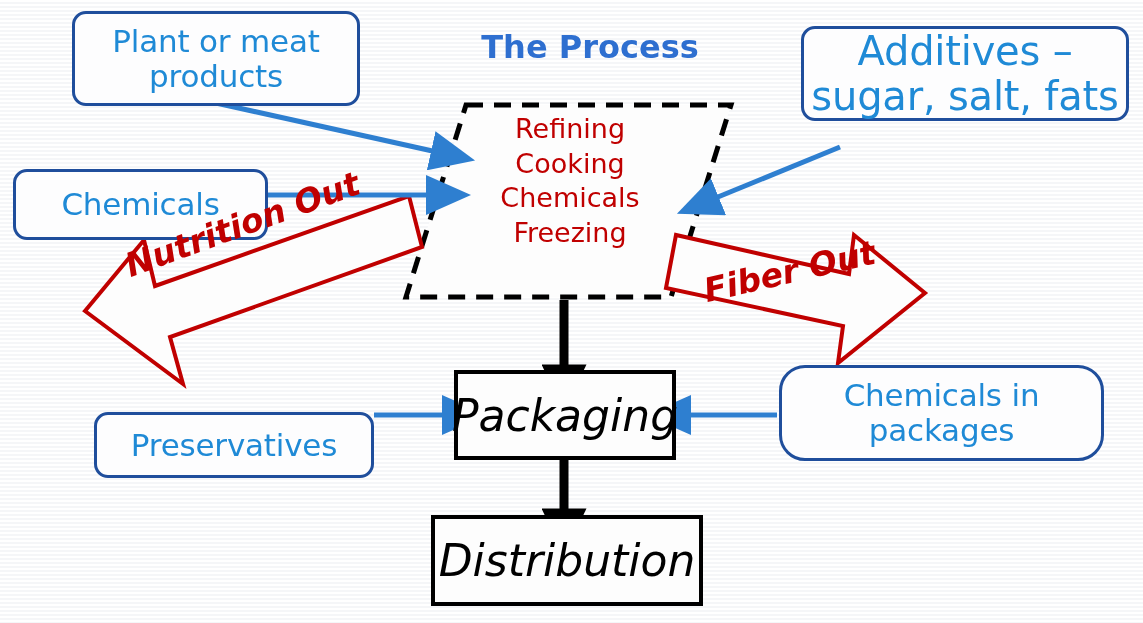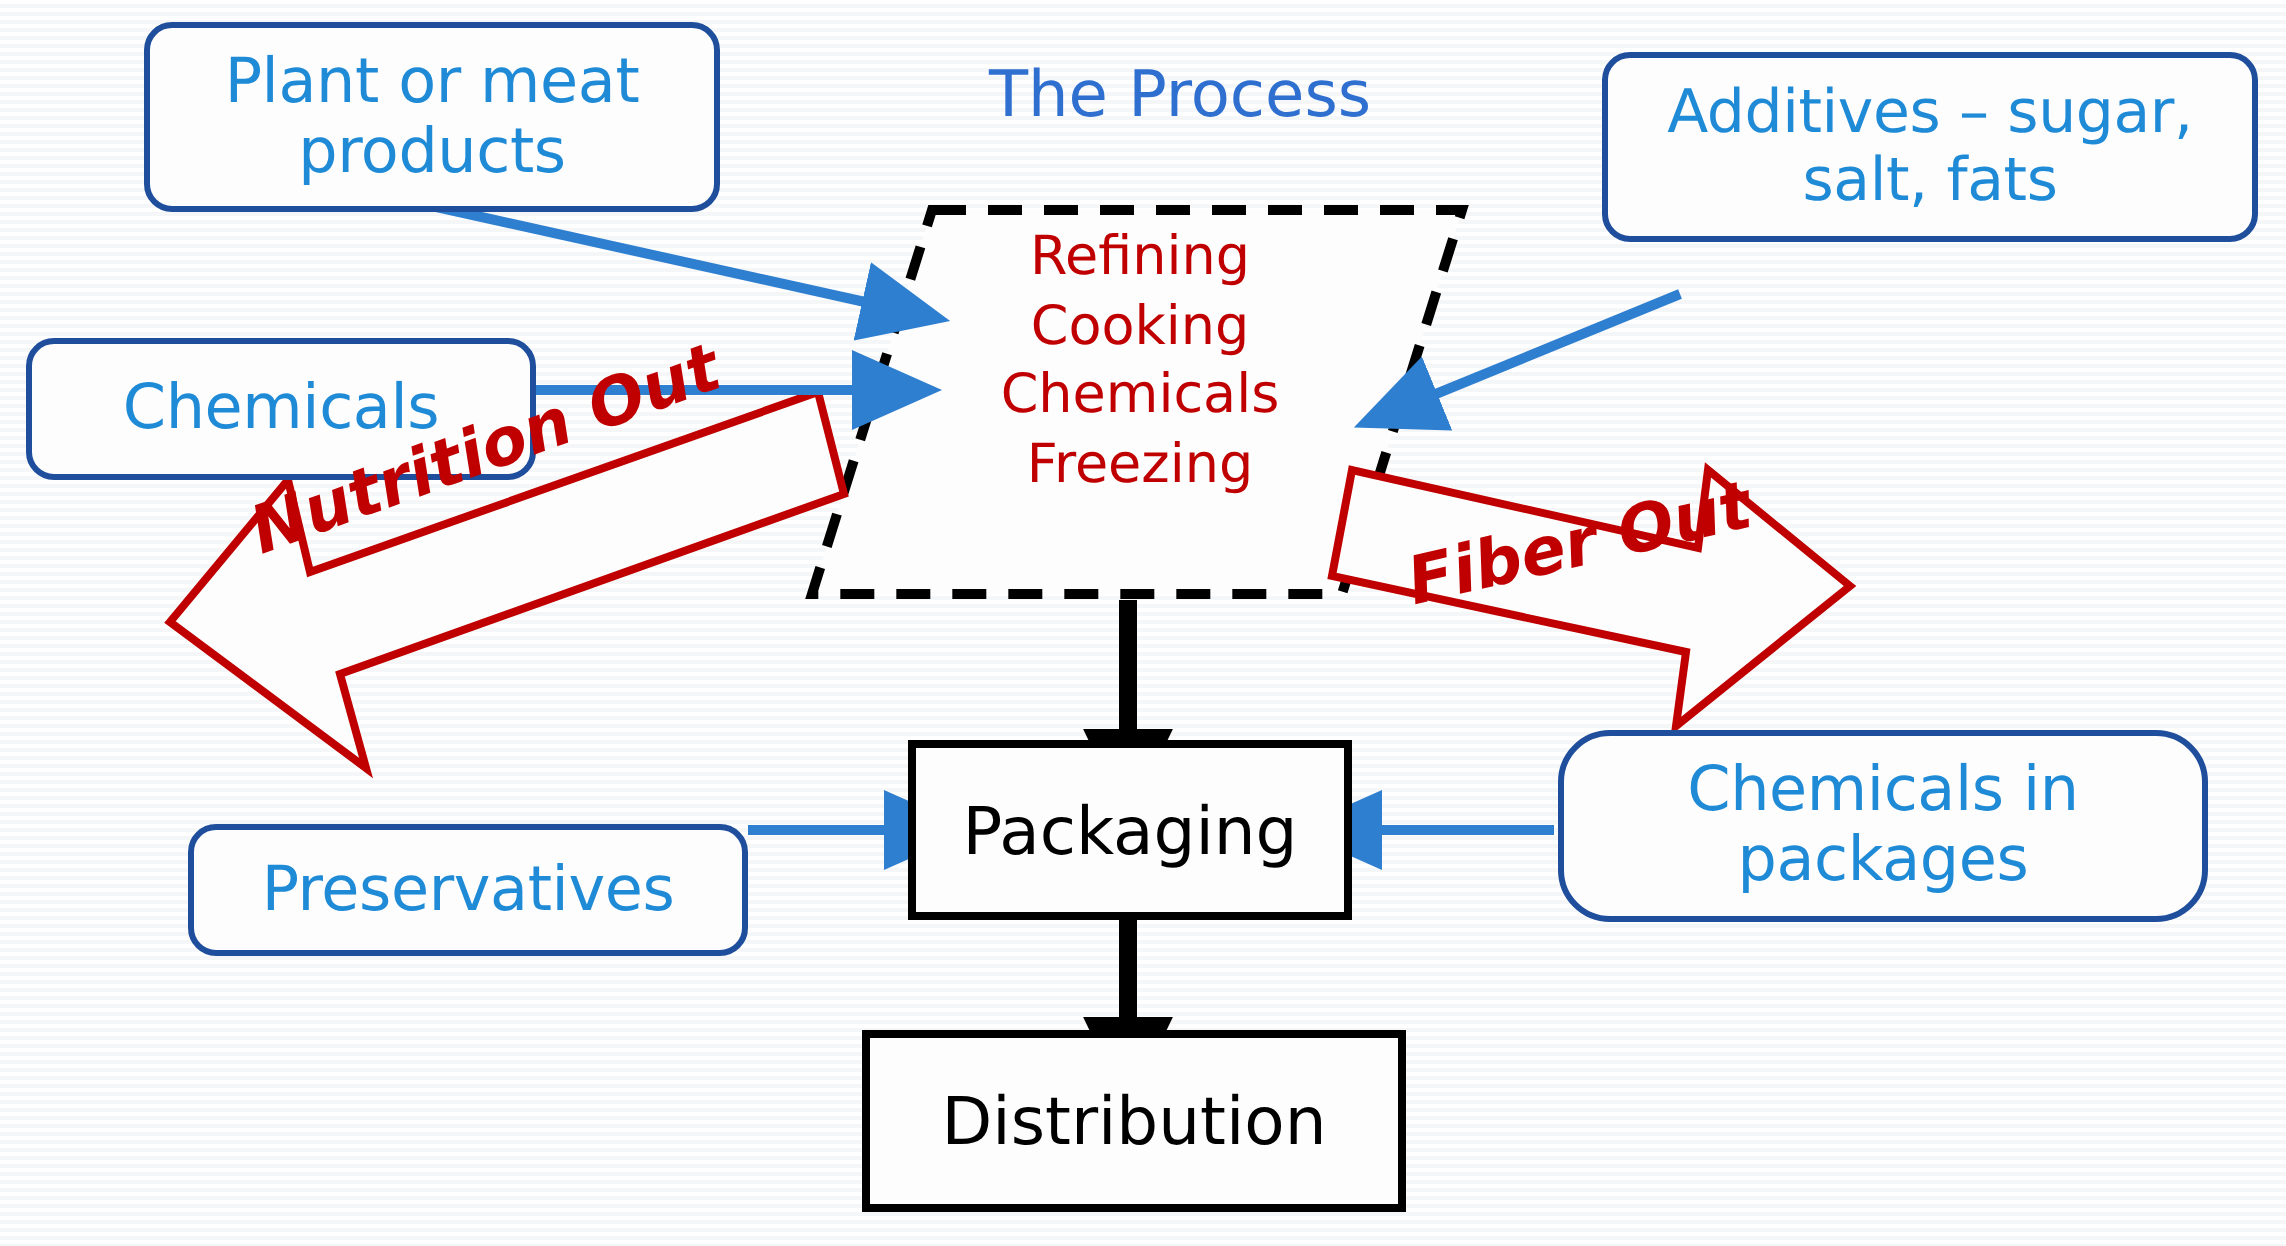--- a/index.html
+++ b/index.html
@@ -52,22 +52,23 @@
   .blackbox {
     position: absolute;
     box-sizing: border-box;
     border: 4px solid #000000;
     background: #fdfdfd;
     color: #000000;
     display: flex;
     align-items: center;
     justify-content: center;
     text-align: center;
-    font-size: 33px;
+    font-size: 44px;
     z-index: 4;
+    font-style: italic;
   }
 
   
   #process-steps {
     position: absolute;
     left: 470px;
     top: 112px;
     width: 200px;
     z-index: 5;
     text-align: center;
@@ -78,21 +79,21 @@
   #process-steps div { white-space: nowrap; }
 
   
   #title {
     position: absolute;
     left: 400px;
     top: 28px;
     width: 380px;
     text-align: center;
     color: #2E6FD0;
-    font-weight: normal;
+    font-weight: bold;
     font-size: 32px;
     z-index: 5;
   }
 
   
   .blocklabel {
     position: absolute;
     color: #C00000;
     font-weight: bold;
     font-style: italic;
@@ -158,21 +159,21 @@
     <div>Freezing</div>
   </div>
 
   <div id="nutrition-out-label" class="blocklabel">Nutrition Out</div>
   <div id="fiber-out-label" class="blocklabel">Fiber Out</div>
 
   <div class="bluebox" style="left:72px; top:11px; width:288px; height:95px;">Plant or meat products</div>
 
   <div class="bluebox" style="left:13px; top:169px; width:255px; height:71px;">Chemicals</div>
 
-  <div class="bluebox" style="left:801px; top:26px; width:328px; height:95px; font-size:30px;">Additives – sugar, salt, fats</div>
+  <div class="bluebox" style="left:801px; top:26px; width:328px; height:95px; font-size:40px;">Additives – sugar, salt, fats</div>
 
   <div class="bluebox" style="left:94px; top:382px; width:280px; height:66px;margin-top:30px;">Preservatives</div>
 
   <div class="bluebox" style="left:779px; top:365px; width:325px; height:96px;border-radius:26px;">Chemicals in packages</div>
 
   <div class="blackbox" style="left:454px; top:370px; width:222px; height:90px;">Packaging</div>
 
   <div class="blackbox" style="left:431px; top:515px; width:272px; height:91px;">Distribution</div>
 
 </div>

